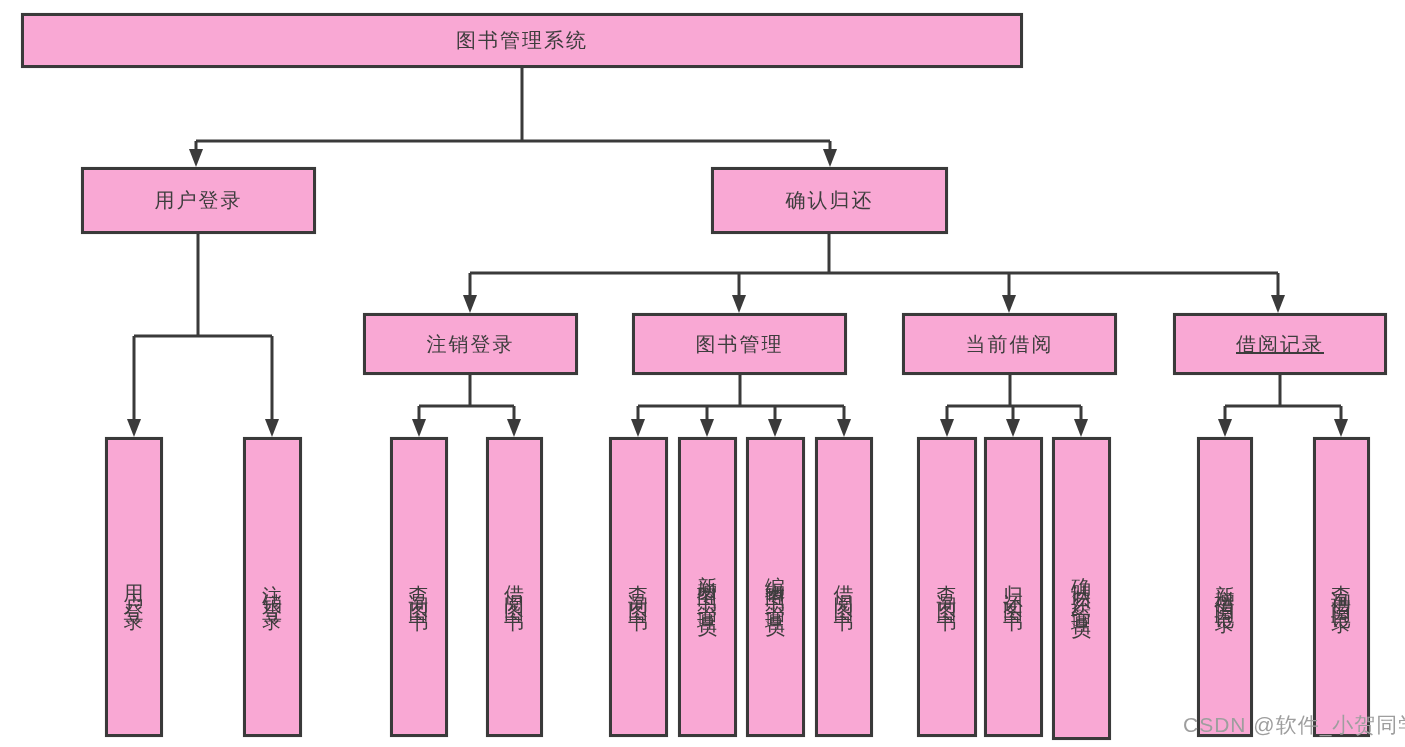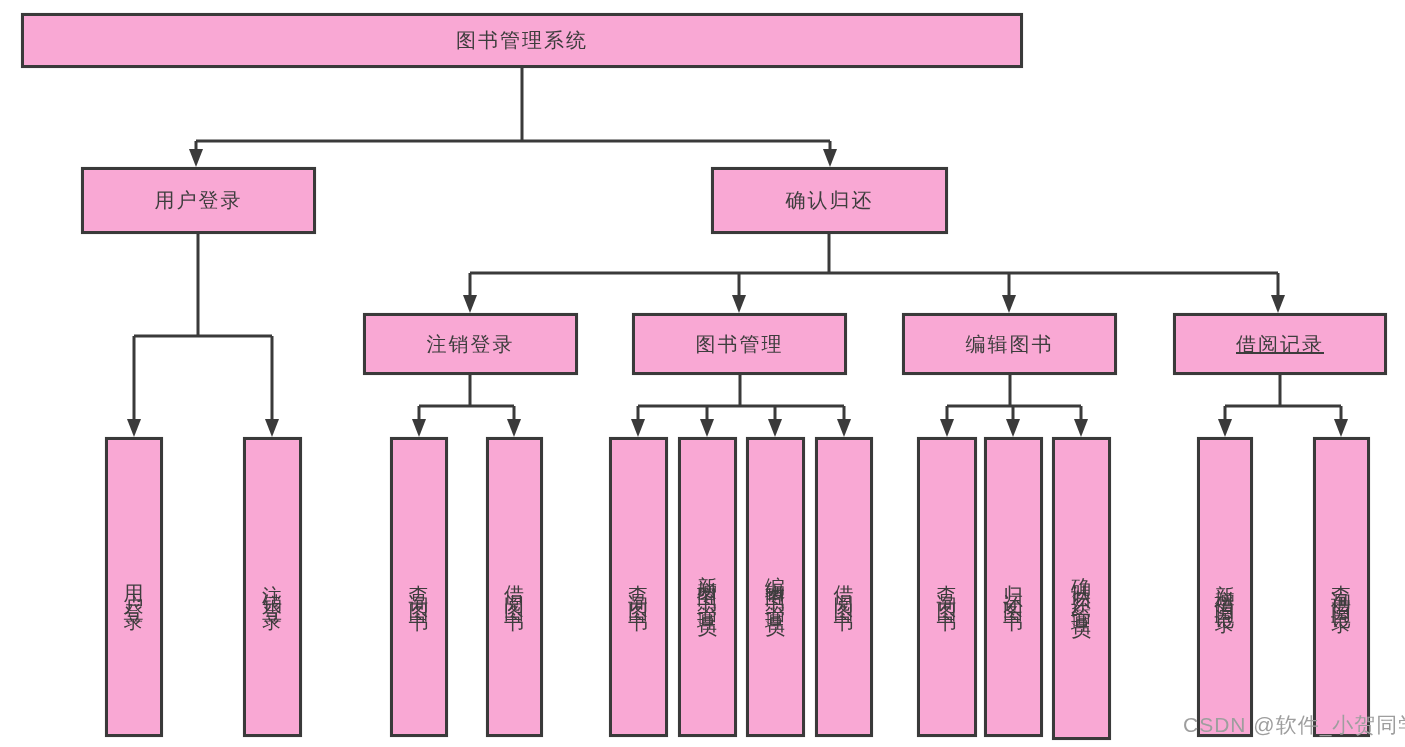--- a/index.html
+++ b/index.html
@@ -96,21 +96,21 @@
     <span>确认归还</span>
   </div>
 
   <div class="node" style="left:363px;top:313px;width:215px;height:62px;">
     <span>注销登录</span>
   </div>
   <div class="node" style="left:632px;top:313px;width:215px;height:62px;">
     <span>图书管理</span>
   </div>
   <div class="node" style="left:902px;top:313px;width:215px;height:62px;">
-    <span>编辑图书</span>
+    <span>当前借阅</span>
   </div>
   <div class="node" style="left:1173px;top:313px;width:214px;height:62px;text-decoration:underline;">
     <span>借阅记录</span>
   </div>
 
   <div class="node leaf" style="left:105px;top:437px;width:58px;height:300px;">
     <span>用户登录</span>
   </div>
   <div class="node leaf" style="left:243px;top:437px;width:59px;height:300px;">
     <span>注销登录</span>

